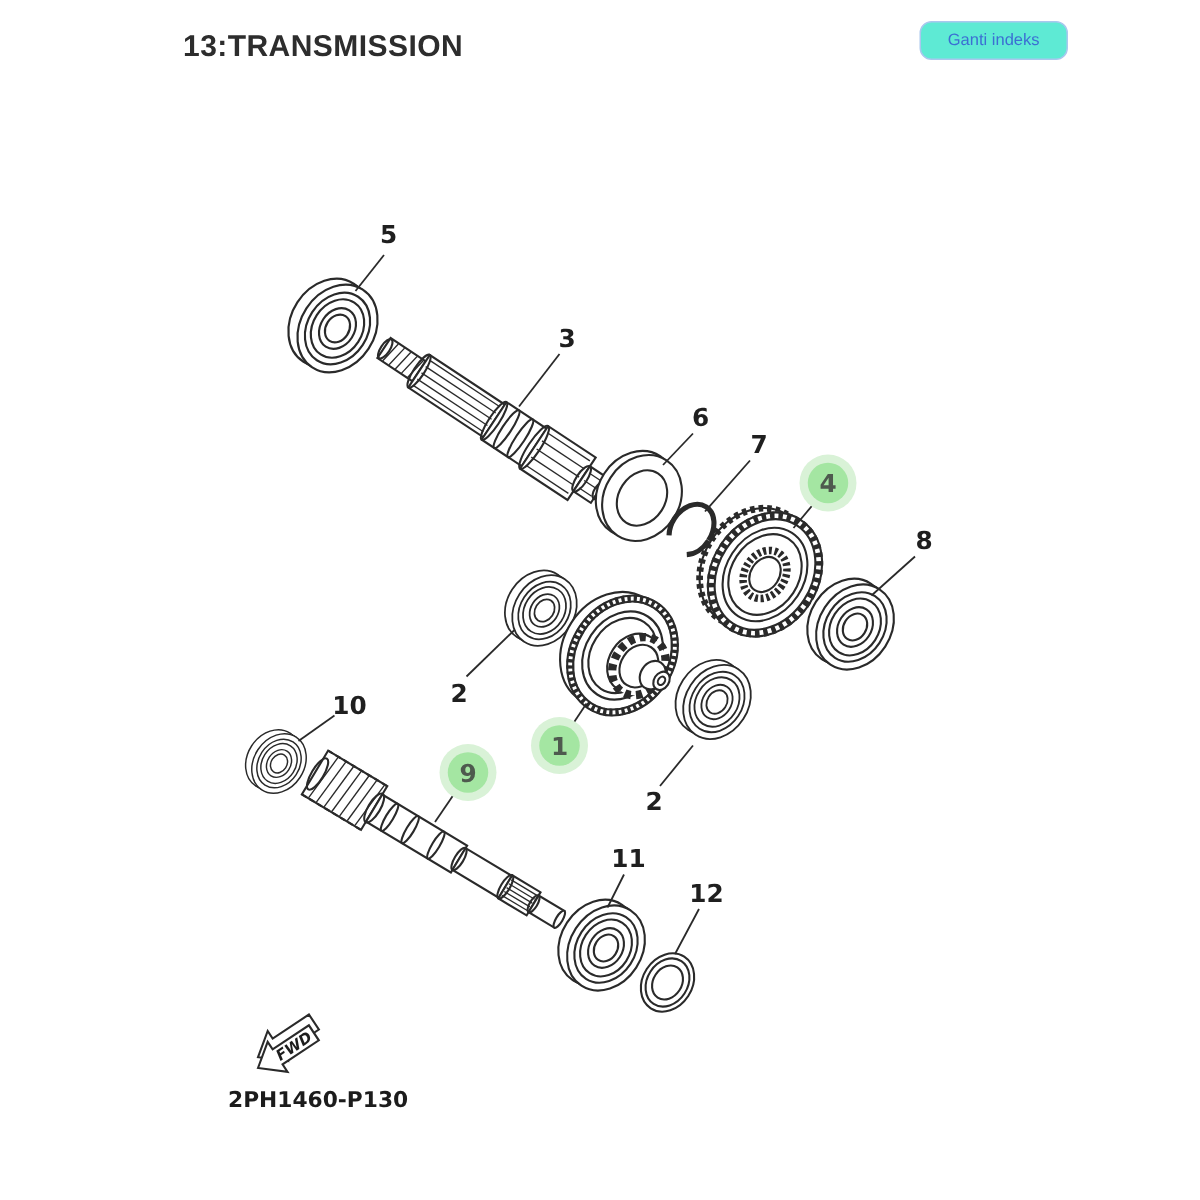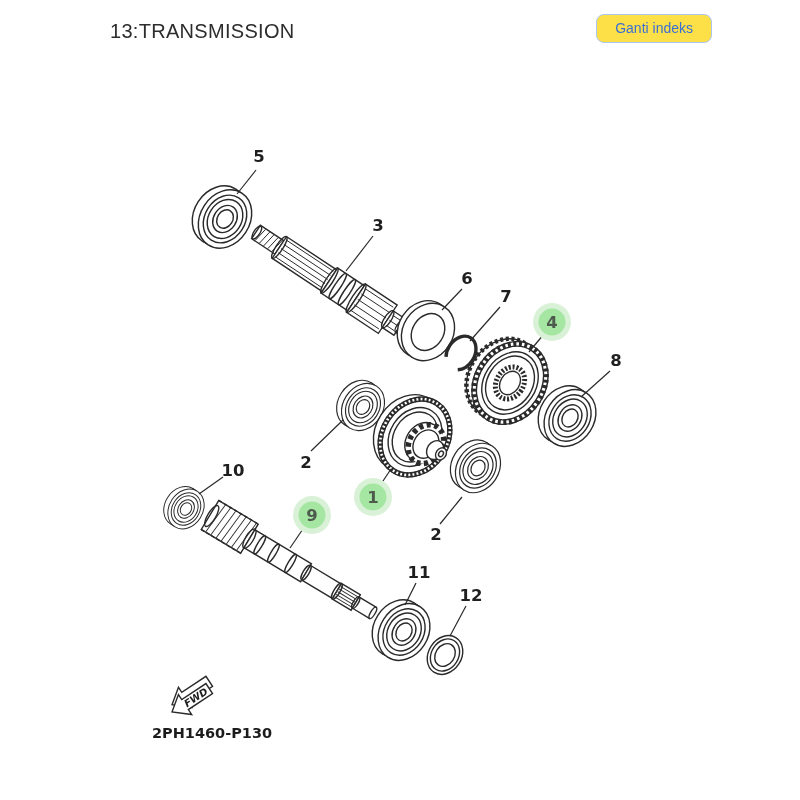--- a/index.html
+++ b/index.html
@@ -6,26 +6,26 @@
   body{
     width:800px;height:800px;position:relative;background:#ffffff;
     font-family:"Liberation Sans",sans-serif;overflow:hidden;
   }
   .header{
     position:absolute;top:0;left:0;width:800px;box-sizing:border-box;
     padding:14px 88px 0 110px;display:flex;justify-content:space-between;
     align-items:flex-start;z-index:5;
   }
   .page-title{
-    font-size:20px;font-weight:400;color:#2d2d2d;margin:6px 0 0;
+    font-size:20px;font-weight:700;color:#2d2d2d;margin:6px 12px 0;
     letter-spacing:0.3px;
   }
   .change-index-btn{
-    background:#fde047;border:1px solid #a9c7ee;border-radius:8px;
-    color:#3c6fd3;font-size:14px;font-family:"Liberation Sans",sans-serif;
+    background:#5eead4;border:1px solid #a9c7ee;border-radius:8px;
+    color:#3c6fd3;font-size:11px;font-family:"Liberation Sans",sans-serif;
     padding:6px 18px;line-height:1.1;cursor:pointer;
   }
   svg.diagram{position:absolute;left:0;top:0;}
   .ln{stroke:#2a2a2a;stroke-width:1.4;fill:#ffffff;}
   .lnf{stroke:#2a2a2a;stroke-width:1.4;fill:none;}
   .hatch{stroke:#2a2a2a;stroke-width:0.9;fill:none;}
   .leader{stroke:#2a2a2a;stroke-width:1.2;fill:none;}
   .callout-num{
     font-family:"DejaVu Sans",sans-serif;font-size:16.5px;font-weight:600;
     fill:#1f1f1f;text-anchor:middle;

